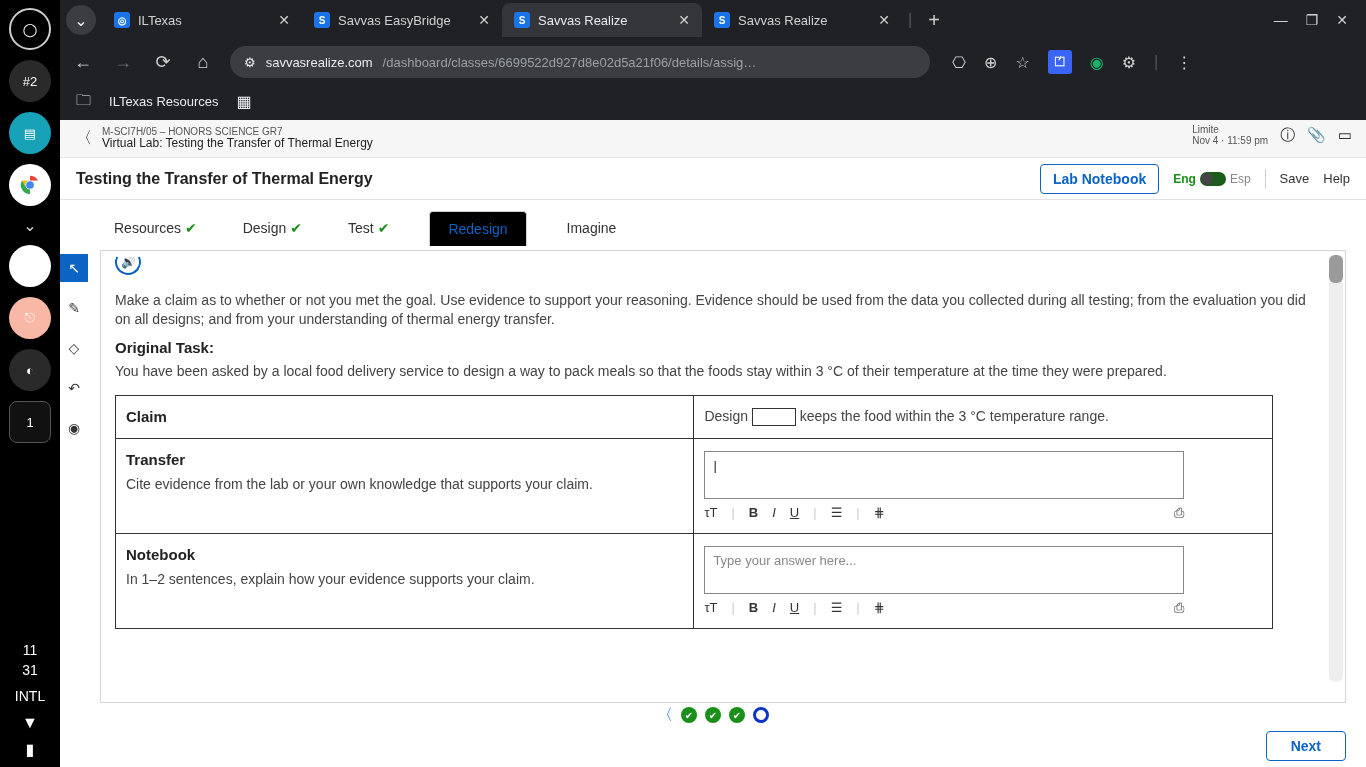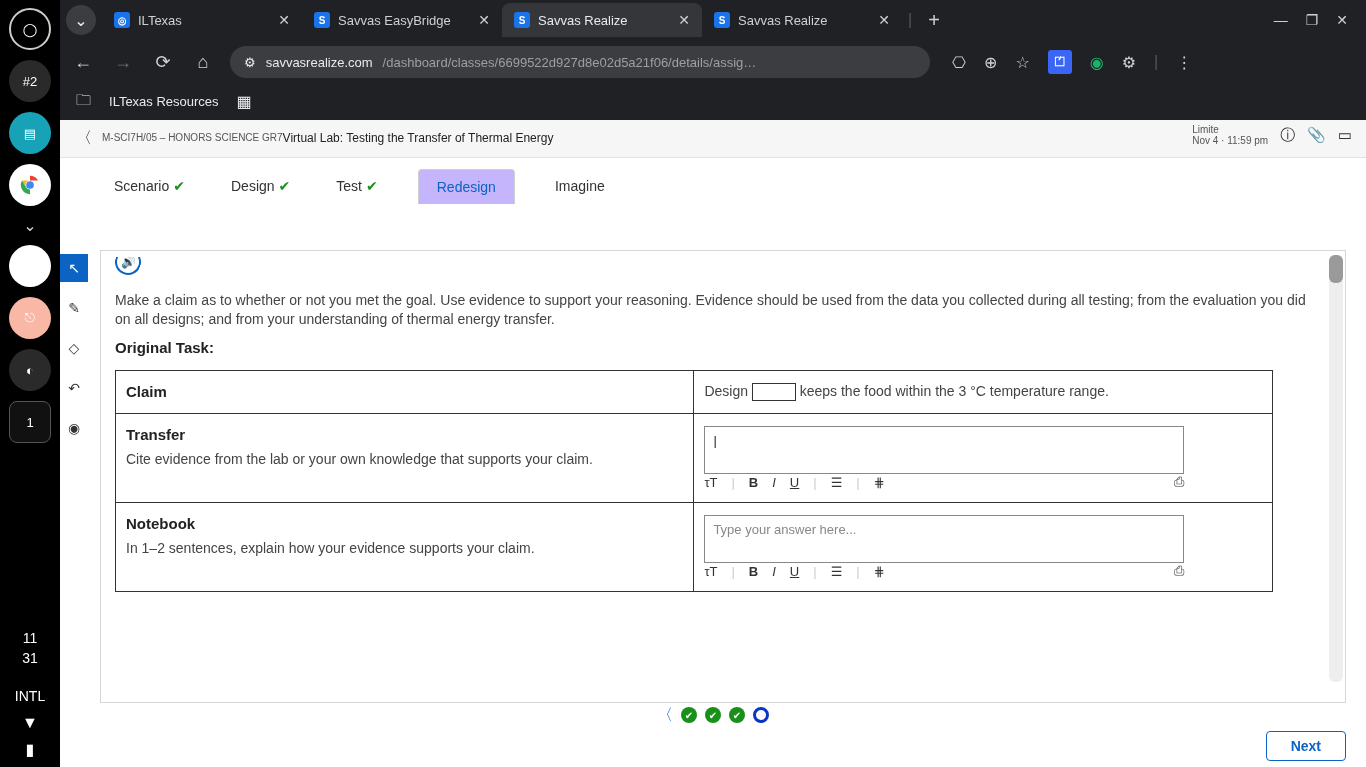--- a/index.html
+++ b/index.html
@@ -31,40 +31,40 @@
   .ext-box { width:24px; height:24px; background:#3b66f5; color:#fff; display:flex; align-items:center; justify-content:center; border-radius:3px; font-size:13px; font-weight:bold; }
 
   .bookbar { display:flex; align-items:center; height:36px; padding:0 16px; gap:18px; color:#e8eaed; font-size:13px; background:#202124; border-bottom:1px solid #202124; }
   .bookbar .folder-ico { font-size:15px; }
   .bookbar .grid-ico { font-size:16px; }
 
   
   .page { position:absolute; left:0; top:120px; right:0; bottom:0; background:#fff; }
   .crumb { height:38px; border-bottom:1px solid #e2e2e2; display:flex; align-items:center; padding:0 16px; font-size:10px; color:#555; position:relative; background:#f6f6f6;}
   .crumb .back { font-size:16px; color:#333; margin-right:10px; }
-  .crumb .col { display:flex; flex-direction:row; line-height:1.15; }
+  .crumb .col { display:flex; flex-direction:column; line-height:1.15; }
   .crumb .title2 { font-size:12px; color:#222; }
   .crumb-right { position:absolute; right:14px; top:4px; display:flex; align-items:center; gap:12px; color:#333; }
   .crumb-right .due { text-align:left; font-size:10px; color:#555; line-height:1.1; }
   .crumb-right .ic { font-size:15px; }
 
   .titlebar { height:42px; display:flex; align-items:center; padding:0 16px; border-bottom:1px solid #e2e2e2; }
   .titlebar h1 { font-size:16px; font-weight:600; color:#222; }
   .titlebar .right { margin-left:auto; display:flex; align-items:center; gap:14px; font-size:13px; }
   .btn-outline { border:1.5px solid #0b63c4; color:#0b63c4; background:#fff; padding:6px 12px; border-radius:4px; font-weight:600; font-size:14px; }
   .lang-toggle { display:flex; align-items:center; gap:4px; font-size:12px; }
   .toggle { width:26px; height:14px; background:#1a5c1a; border-radius:8px; position:relative; }
   .toggle::after { content:""; position:absolute; left:1px; top:1px; width:12px; height:12px; background:#444; border-radius:50%; }
   .link { color:#333; }
   .vline { width:1px; height:20px; background:#ccc; }
 
   .tabsrow { display:flex; align-items:flex-end; gap:34px; padding:0 48px; height:40px; font-size:14px; color:#333; margin-top:6px;}
   .ptab { padding:10px 6px 10px 6px; position:relative; }
   .ptab .chk { color:#1a8f1a; margin-left:4px; }
-  .ptab.active { color:#0b63c4; border:1px solid #d0d0d0; border-bottom:none; border-radius:4px 4px 0 0; padding:9px 18px; background:#c4b5fd; }
+  .ptab.active { color:#0b63c4; border:1px solid #d0d0d0; border-bottom:none; border-radius:4px 4px 0 0; padding:9px 18px; background:#000000; }
 
   
   .toolrail { position:absolute; left:0; top:0; width:28px; height:100%; display:flex; flex-direction:column; align-items:center; gap:12px; padding-top:4px; background:#fff;}
   .toolrail .t { width:28px; height:28px; display:flex; align-items:center; justify-content:center; font-size:14px; color:#333; }
   .toolrail .t.sel { background:#0b63c4; color:#fff; }
 
   
   .worksheet-wrap { position:absolute; left:40px; right:20px; top:130px; bottom:64px; }
   .worksheet { position:absolute; inset:0; border:1px solid #d6d6d6; background:#fff; }
   .ws-scroll { position:absolute; right:2px; top:4px; width:14px; height:calc(100% - 24px); background:#eee; border-radius:6px; }
@@ -74,21 +74,21 @@
   .audio span{ transform:rotate(-20deg); display:inline-block;}
   .ws-inner p { margin:6px 0; line-height:1.35; }
   .ws-inner h3 { margin:10px 0 4px; font-size:15px; color:#222; }
 
   table.ct { width:96%; border-collapse:collapse; margin-top:14px; }
   table.ct td { border:1px solid #333; padding:12px 10px; vertical-align:top; font-size:14px; }
   table.ct td.lab { width:50%;margin-top:26px; }
   table.ct td.lab b { font-size:15px; color:#222; }
   .design-input { display:inline-block; width:44px; height:18px; border:1px solid #333; vertical-align:middle; }
   .rte { border:1px solid #888; height:48px; padding:6px 8px; color:#888; font-size:13px; width:480px;}
-  .rtebar { display:flex; align-items:center; gap:14px; color:#333; font-size:13px; width:480px;}
+  .rtebar { display:flex; align-items:center; gap:14px; margin-top:6px; color:#333; font-size:13px; width:480px;}
   .rtebar .sep { color:#ccc; }
   .rtebar .print { margin-left:auto; }
 
   .progress { position:absolute; left:0; right:0; bottom:40px; height:24px; display:flex; align-items:center; justify-content:center; gap:8px; }
   .progress .dot { width:16px; height:16px; border-radius:50%; display:flex; align-items:center; justify-content:center; font-size:10px; color:#fff; }
   .dot.done { background:#1a8f1a; }
   .dot.cur { background:#fff; border:3px solid #0b36c4; width:16px; height:16px;}
   .progress .arrow { color:#0b63c4; font-size:16px; }
 
   .next-wrap { position:absolute; right:20px; bottom:6px; }
@@ -113,21 +113,21 @@
       </svg>
   </div>
   <div style="color:#cfd0d1">⌄</div>
   <div class="os-ico" style="background:#fff">▭</div>
   <div class="os-ico" style="background:#f9b7a6">⎋</div>
   <div class="os-ico">◐</div>
   <div class="os-ico square" style="background:#111;border:1px solid #555">1</div>
   <div class="os-bottom">
     <div class="os-txt">11</div>
     <div class="os-txt">31</div>
-    <div class="os-txt" style="margin-top:18px">INTL</div>
+    <div class="os-txt" style="margin-top:6px">INTL</div>
     <div style="color:#fff;margin-top:6px">▼</div>
     <div style="color:#fff;margin-top:4px">▮</div>
   </div>
 </div>
 
 <div class="browser">
   <div class="tabstrip">
     <div class="caret-btn">⌄</div>
     <div class="tab">
       <span class="favicon" style="background:#1a73e8;color:#fff">◎</span>
@@ -197,23 +197,37 @@
         <div class="due">
           <div>Limite</div>
           <div>Nov 4 · 11:59 pm</div>
         </div>
         <span class="ic">ⓘ</span>
         <span class="ic">📎</span>
         <span class="ic">▭</span>
       </div>
     </div>
 
+    <div class="titlebar">
+      <h1>Testing the Transfer of Thermal Energy</h1>
+      <div class="right">
+        <button class="btn-outline">Lab Notebook</button>
+        <div class="lang-toggle">
+          <span style="color:#1a8f1a;font-weight:600">Eng</span>
+          <span class="toggle"></span>
+          <span style="color:#888">Esp</span>
+        </div>
+        <span class="vline"></span>
+        <span class="link">Save</span>
+        <span class="link">Help</span>
+      </div>
+    </div>
 
     <div class="tabsrow">
-      <div class="ptab"><span>Scenario</span><span class="chk">✔</span></div>
+      <div class="ptab"><span>Resources</span><span class="chk">✔</span></div>
       <div class="ptab"><span>Design</span><span class="chk">✔</span></div>
       <div class="ptab"><span>Test</span><span class="chk">✔</span></div>
       <div class="ptab active"><span>Redesign</span></div>
       <div class="ptab"><span>Imagine</span></div>
     </div>
 
     <div class="toolrail-wrap">
       <div class="toolrail">
         <div class="t sel">↖</div>
         <div class="t">✎</div>
@@ -227,20 +241,21 @@
       <div class="worksheet">
         <div class="ws-scroll">
             <div class="thumb"></div>
           </div>
         <div class="ws-inner">
           <div class="audio">
               <span>🔊</span>
             </div>
           <p>Make a claim as to whether or not you met the goal. Use evidence to support your reasoning. Evidence should be used from the data you collected during all testing; from the evaluation you did on all designs; and from your understanding of thermal energy transfer.</p>
           <h3>Original Task:</h3>
+          <p>You have been asked by a local food delivery service to design a way to pack meals so that the foods stay within 3 °C of their temperature at the time they were prepared.</p>
 
           <table class="ct">
             <tbody>
                 <tr>
               <td class="lab"><b>Claim</b></td>
               <td>
                 <span>Design </span><span class="design-input"></span><span> keeps the food within the 3 °C temperature range.</span>
               </td>
             </tr>
             <tr>

